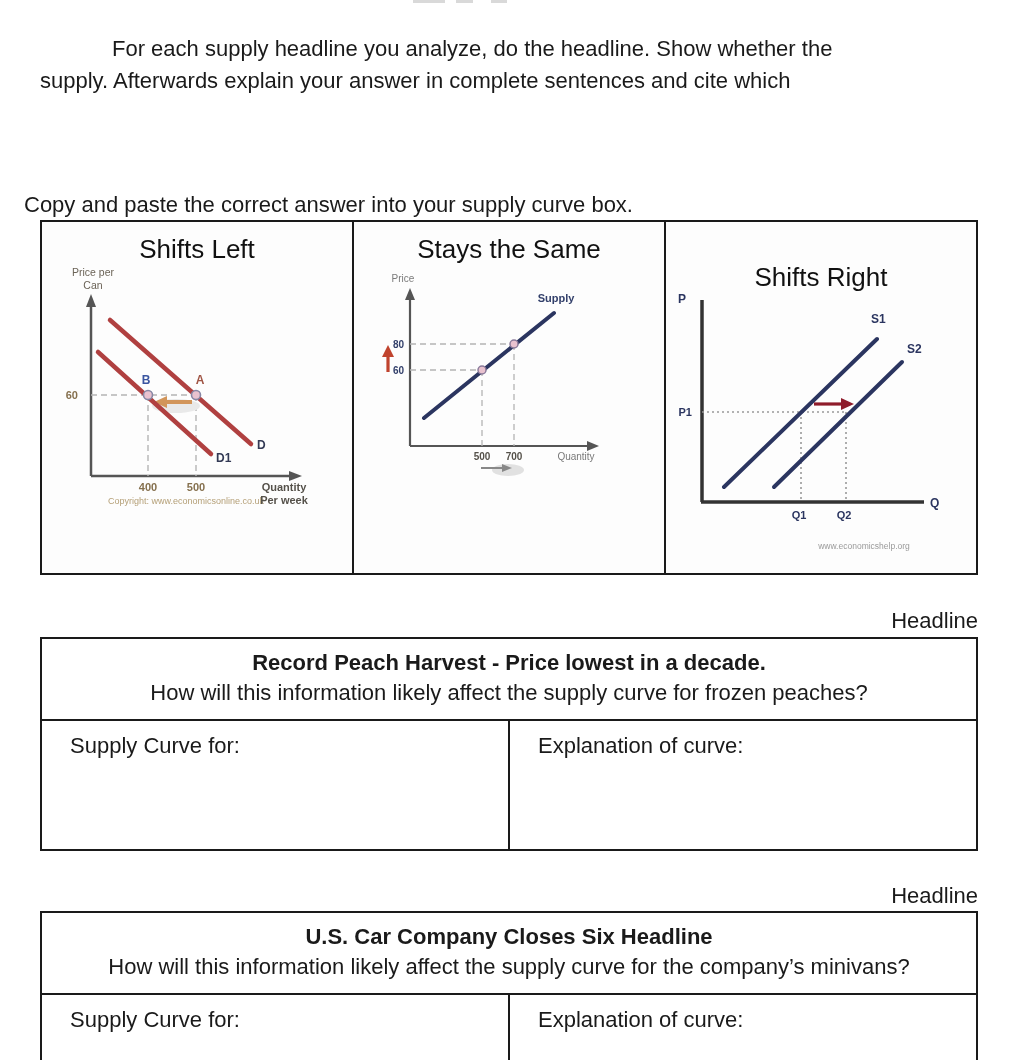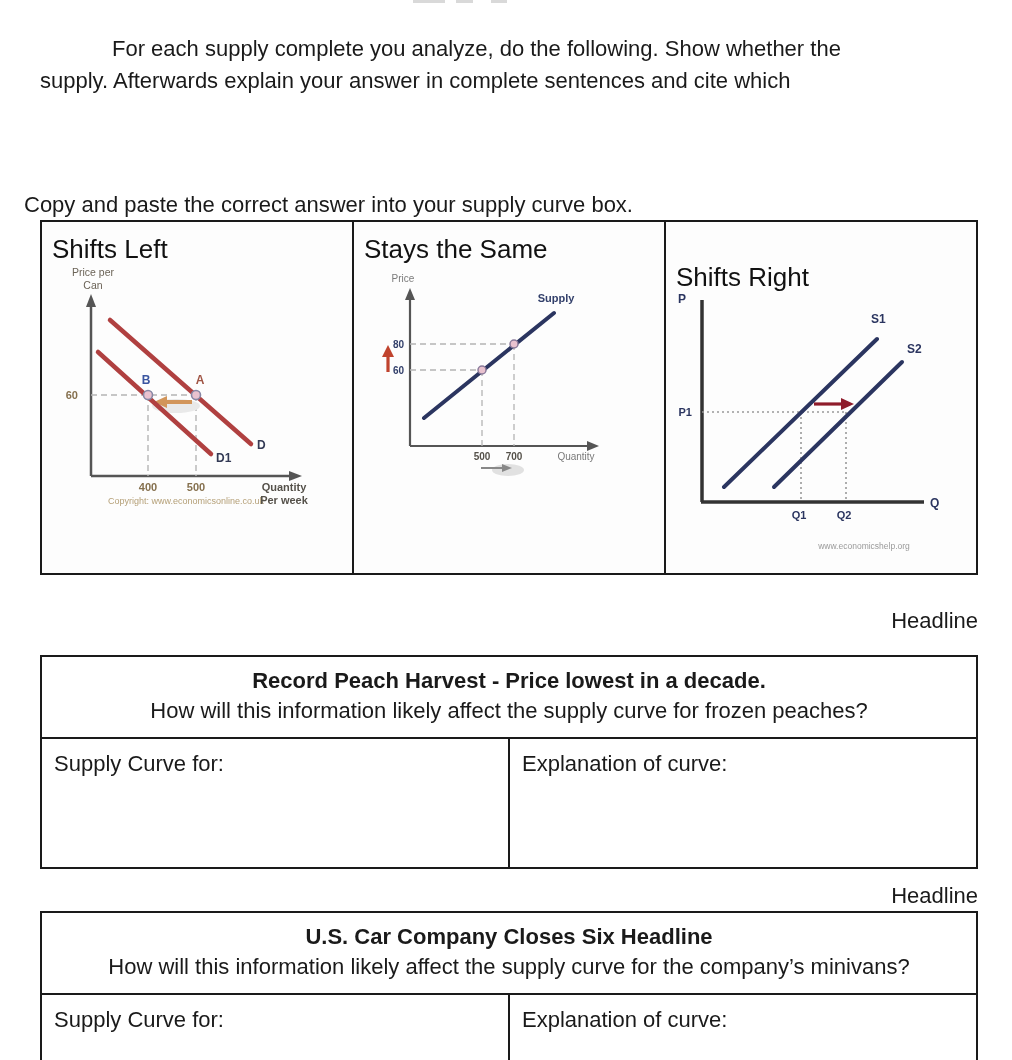--- a/index.html
+++ b/index.html
@@ -41,20 +41,21 @@
   }
 
   
   .options-table {
     position: absolute;
     left: 40px; top: 220px;
     width: 938px; height: 355px;
     display: flex;
     border: 2px solid #1a1a1a;
     background: #fdfdfd;
+    text-align: center;
   }
   .option-cell { position: relative; flex: 1 1 0; border-right: 2px solid #1a1a1a; }
   .option-cell:last-child { border-right: none; margin-top: 28px; }
   .option-title {
     padding: 12px 10px 0 10px;
     font-size: 26px;
     color: #111;
   }
   .graph-svg { position: absolute; }
   .svg-left  { left: 4px;  top: 40px; }
@@ -70,52 +71,52 @@
   }
   .headline-label-1 { top: 608px; }
   .headline-label-2 { top: 883px; }
 
   .answer-table {
     position: absolute;
     left: 40px; width: 938px;
     border: 2px solid #1a1a1a;
     background: #fff;
   }
-  .answer-table-1 { top: 637px; height: 214px; margin-top: 18px; }
+  .answer-table-1 { top: 637px; height: 214px; }
   .answer-table-2 { top: 911px; height: 220px; }
   .answer-header {
     border-bottom: 2px solid #1a1a1a;
     text-align: center;
     padding: 9px 8px 11px 8px;
     font-size: 22px;
     line-height: 30px;
   }
   .answer-header .headline-title { font-weight: bold; }
   .answer-body { display: flex; height: 130px; }
   .answer-table-2 .answer-body { height: 136px; }
   .answer-cell {
     flex: 1 1 0;
-    padding: 12px 12px;
+    padding: 12px 28px;
     font-size: 22px;
   }
   .answer-cell-left { border-right: 2px solid #1a1a1a; }
 </style>
 </head>
 <body>
 
 <div class="page">
 
   <div class="top-artifact">
     <span class="art-1"></span>
       <span class="art-2"></span>
       <span class="art-3"></span>
   </div>
 
   <div class="instructions">
-    <div class="line-0">For each supply complete you analyze, do the following. Show whether the</div>
+    <div class="line-0">For each supply headline you analyze, do the headline. Show whether the</div>
     <div class="line-2">supply. Afterwards explain your answer in complete sentences and cite which</div>
   </div>
 
   <div class="copy-line">Copy and paste the correct answer into your supply curve box.</div>
 
   <div class="options-table">
 
     <div class="option-cell">
       <div class="option-title">Shifts Left</div>
       <svg class="graph-svg svg-left" width="272" height="252" viewBox="0 0 272 252">

